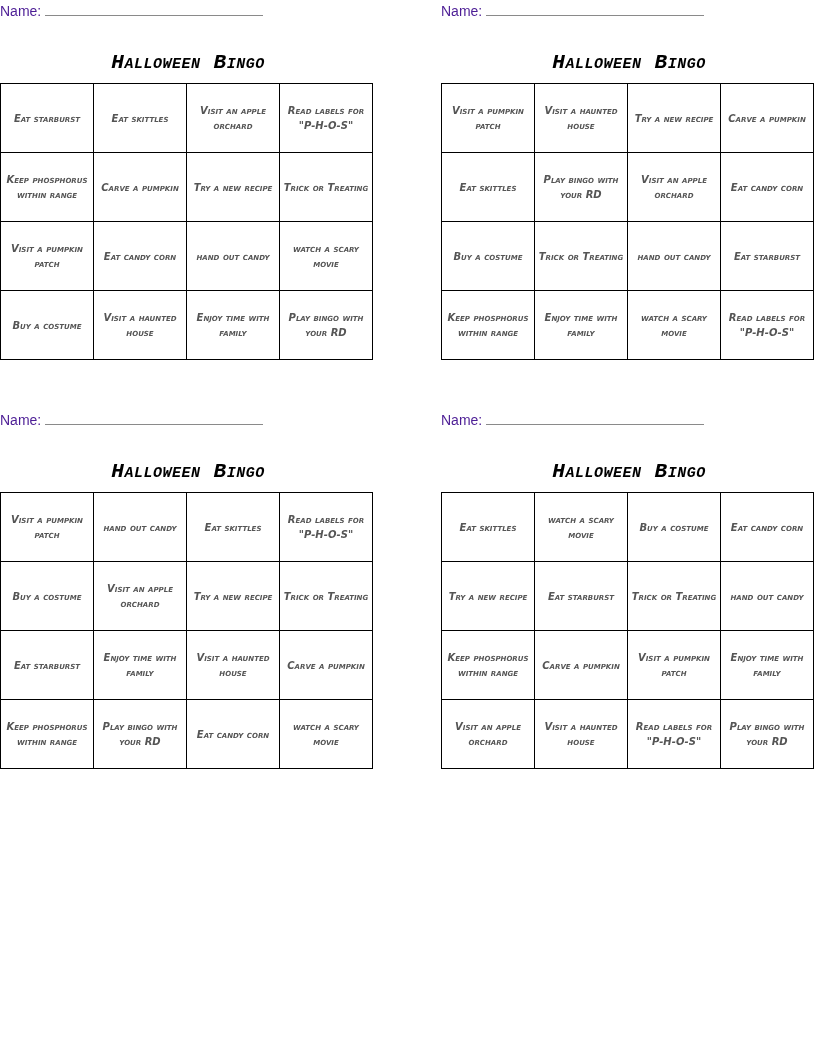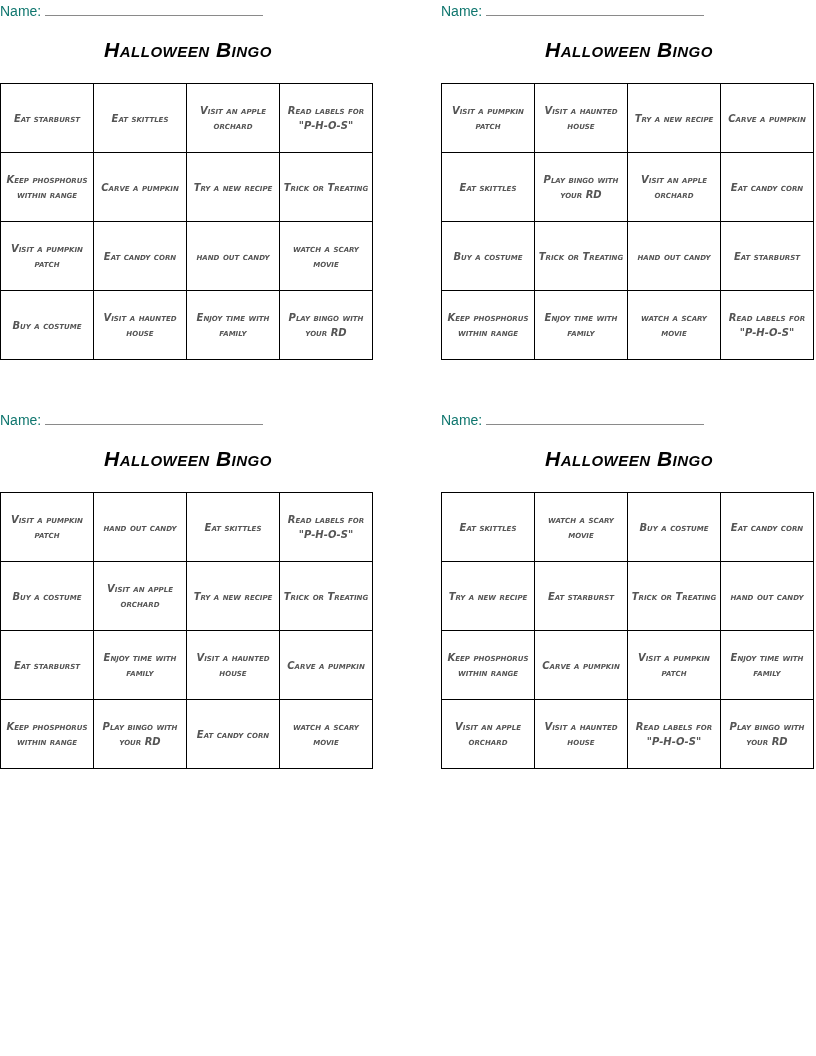--- a/index.html
+++ b/index.html
@@ -17,40 +17,40 @@
     .card {
       position: absolute;
       width: 376px;
     }
     .name-line {
       position: absolute;
       left: 0;
       top: 2px;
       font-family: "Liberation Sans", sans-serif;
       font-size: 14px;
-      color: #0f766e;
+      color: #4c1d95;
       white-space: nowrap;
       line-height: 18px;
     }
     .name-label { }
     .name-blank {
       display: inline-block;
       width: 218px;
       border-bottom: 1px solid #8a8a8a;
       margin-left: 4px;
       height: 12px;
       vertical-align: baseline;
     }
     .title {
       position: absolute;
       left: 0;
       width: 376px;
-      top: 37px;
+      top: 50px;
       text-align: center;
-      font-family: Liberation Sans, sans-serif;
+      font-family: Liberation Mono, monospace;
       font-weight: bold;
       font-style: italic;
       font-variant: small-caps;
       font-size: 21px;
       letter-spacing: 0.5px;
       color: #000000;
       line-height: 26px;
     }
     .grid {
       position: absolute;

